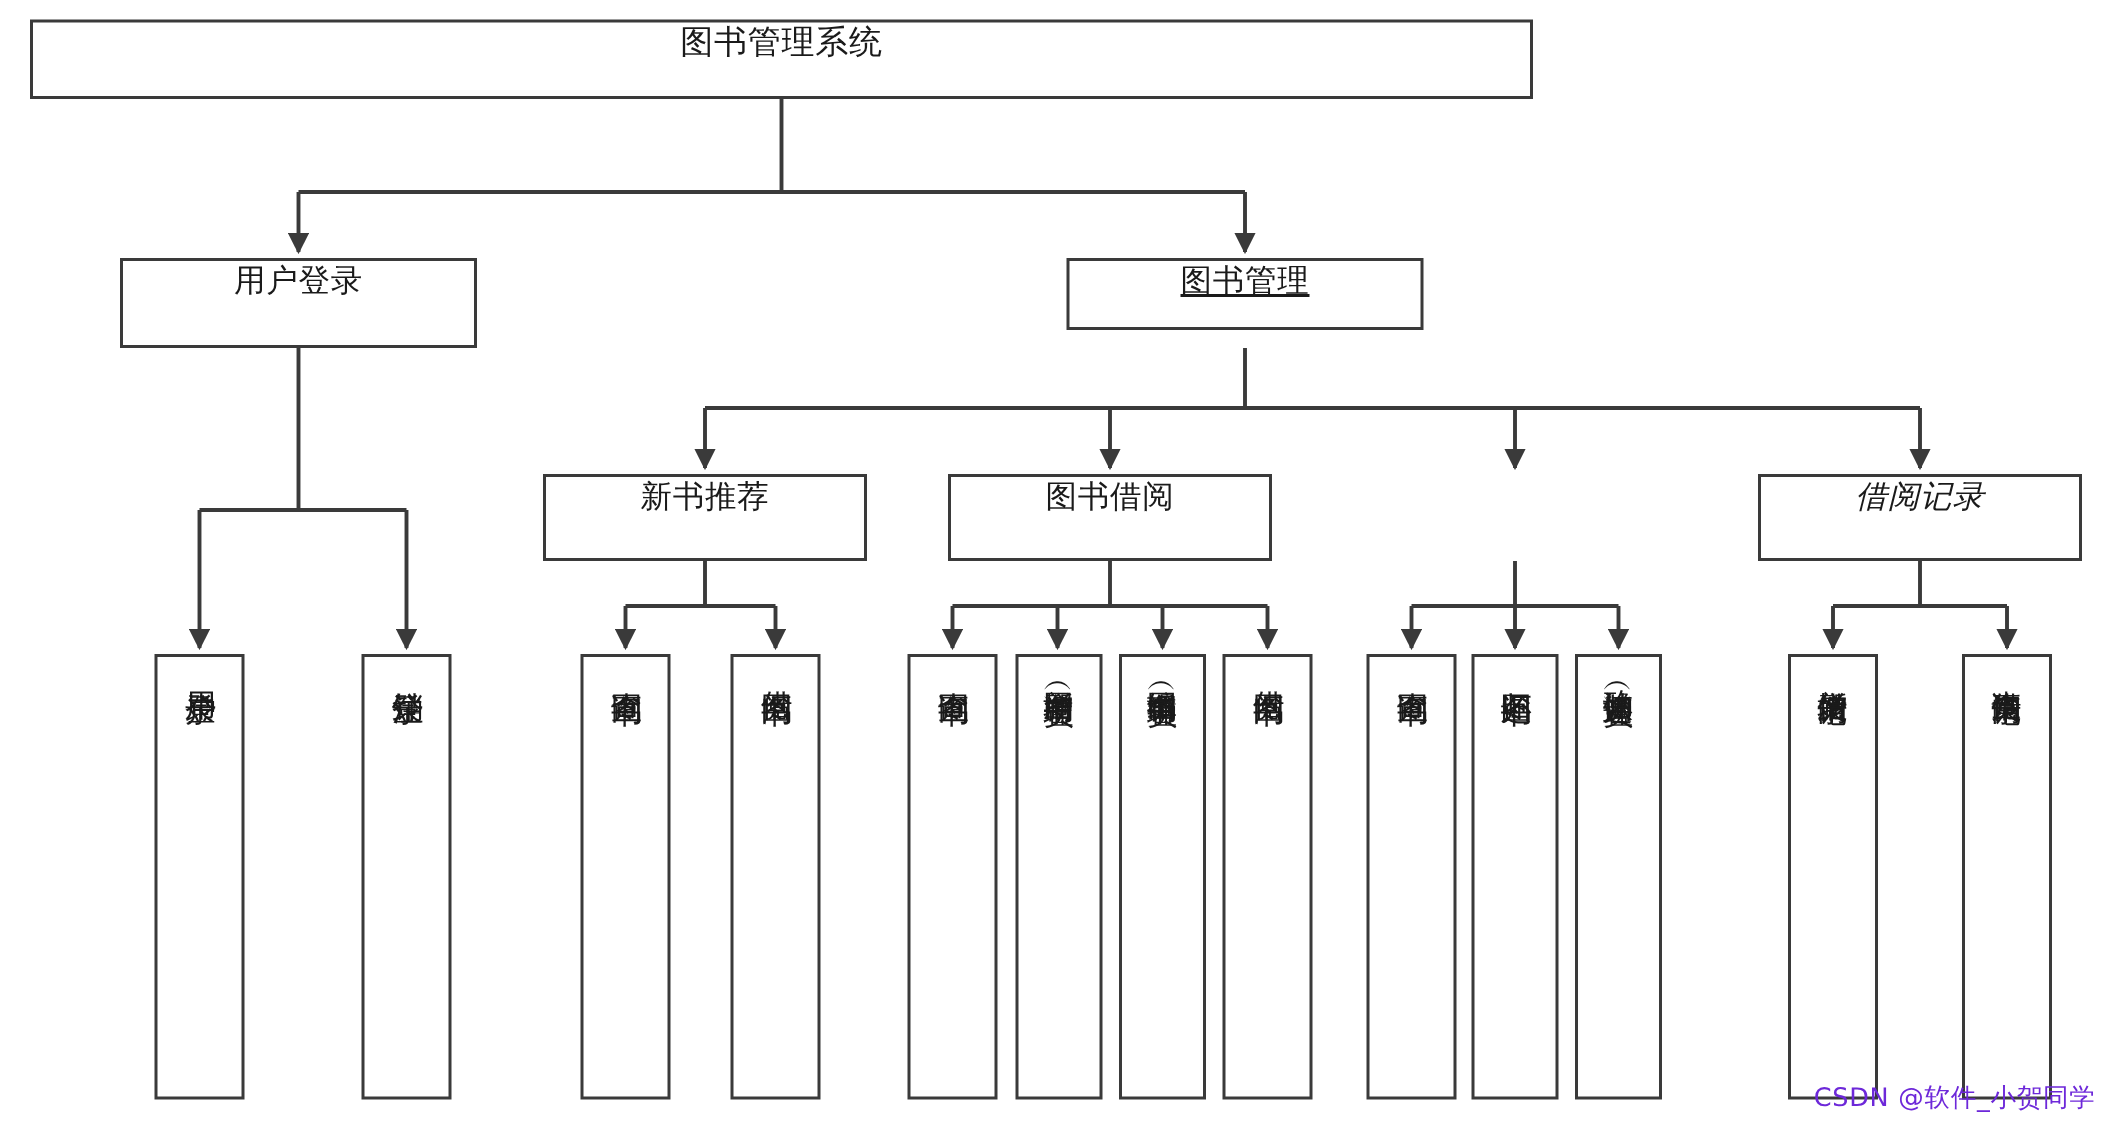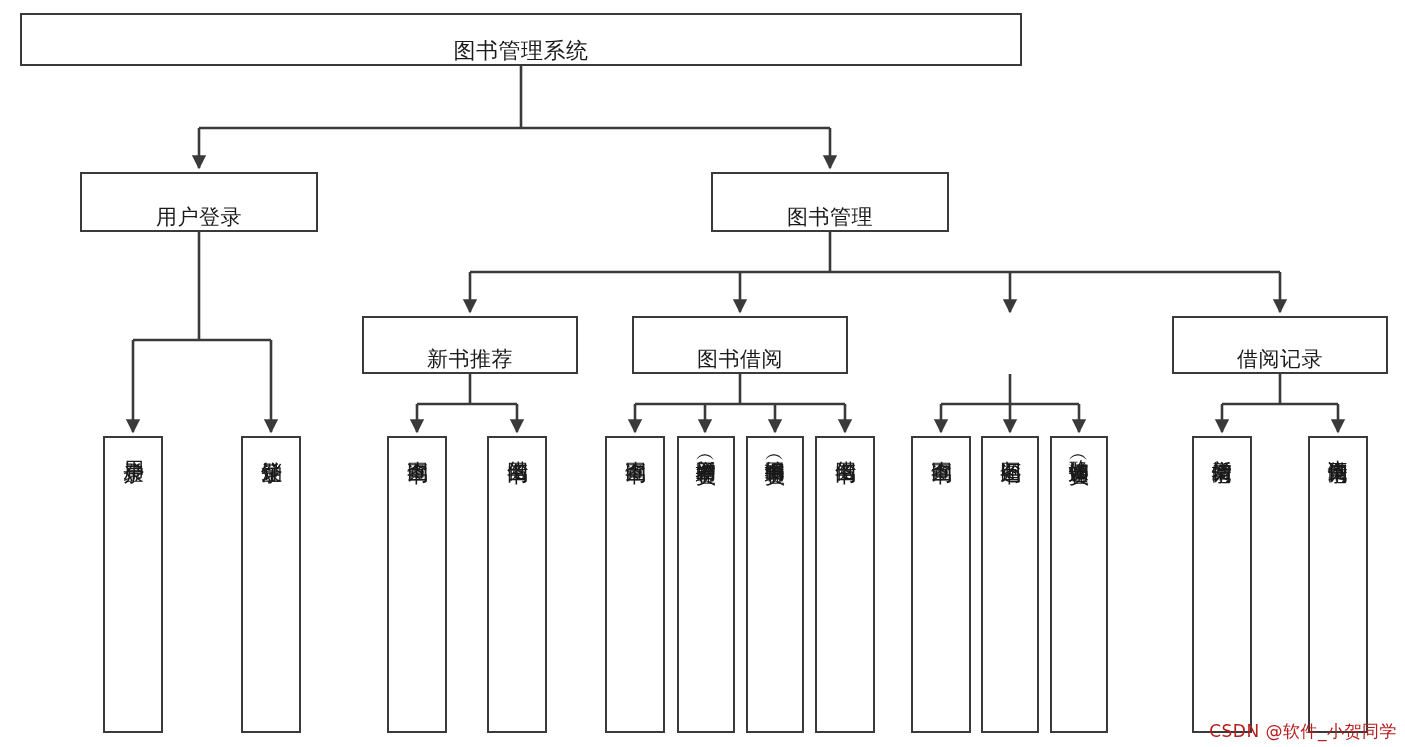--- a/index.html
+++ b/index.html
@@ -24,21 +24,21 @@
     top: 0;
     width: 1405px;
     height: 747px;
   }
   .node {
     position: absolute;
     box-sizing: border-box;
     border: 2px solid #3a3a3a;
     background: #ffffff;
     display: flex;
-    align-items: flex-end;
+    align-items: flex-start;
     justify-content: center;
     color: #1a1a1a;
   }
   .node .label {
     font-size: 21px;
     line-height: 1.25;
     letter-spacing: 0.5px;
     white-space: nowrap;
     text-align: center;
   }
@@ -57,21 +57,21 @@
     white-space: nowrap;
   }
   .node.leaf.tall-text .label {
     font-size: 20px;
   }
   #watermark {
     position: absolute;
     right: 8px;
     bottom: 4px;
     font-size: 17px;
-    color: #b91c1c;
+    color: #6d28d9;
     white-space: nowrap;
     pointer-events: none;
     letter-spacing: 0.5px;
   }
 </style>
 </head>
 <body>
 
 <div id="diagram-root">
 
@@ -125,31 +125,31 @@
     </g>
   </svg>
 
   <div class="node root" style="left:20px; top:13px; width:1002px; height:53px;">
     <span class="label">图书管理系统</span>
   </div>
 
   <div class="node" style="left:80px; top:172px; width:238px; height:60px;">
     <span class="label">用户登录</span>
   </div>
-  <div class="node" style="left:711px; top:172px; width:238px; height:60px;">
+  <div class="node" style="left:711px; top:172px; width:238px; height:48px;text-decoration:underline;">
     <span class="label">图书管理</span>
   </div>
 
   <div class="node" style="left:632px; top:316px; width:216px; height:58px;">
     <span class="label">图书借阅</span>
   </div>
   <div class="node" style="left:362px; top:316px; width:216px; height:58px;">
     <span class="label">新书推荐</span>
   </div>
-  <div class="node" style="left:1172px; top:316px; width:216px; height:58px;">
+  <div class="node" style="left:1172px; top:316px; width:216px; height:58px;font-style:italic;">
     <span class="label">借阅记录</span>
   </div>
 
   <div class="node leaf" style="left:103px; top:436px; width:60px; height:297px;">
     <span class="label">用户登录</span>
   </div>
   <div class="node leaf" style="left:241px; top:436px; width:60px; height:297px;">
     <span class="label">注销登录</span>
   </div>
 

